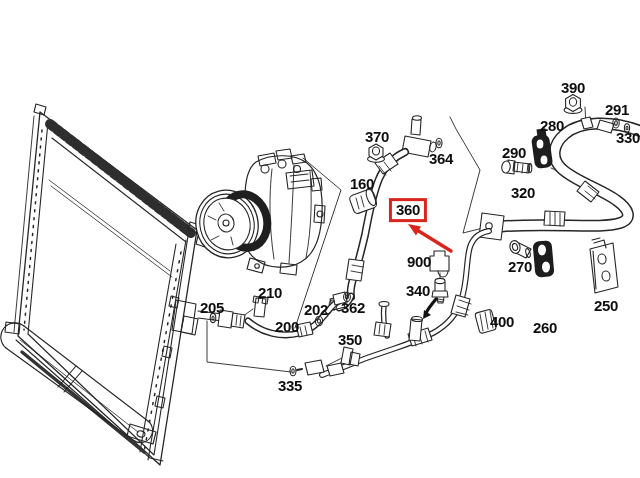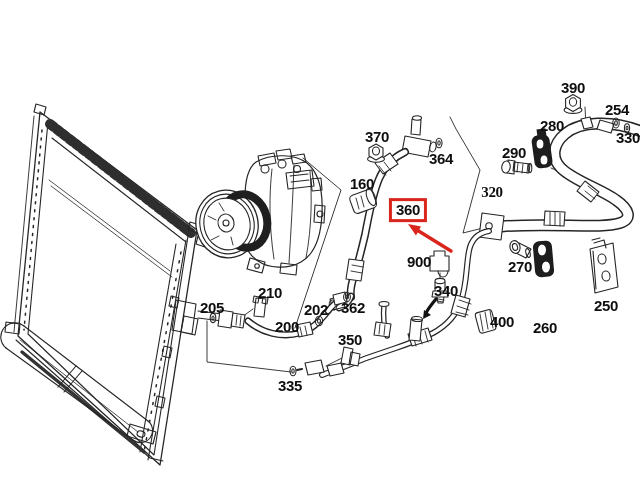--- a/index.html
+++ b/index.html
@@ -241,31 +241,31 @@
   </g>
 
   <g>
     <path stroke="#da251d" stroke-width="3.4" d="M451,251 L417,230"></path>
     <polygon fill="#da251d" stroke="none" points="408,224 421,226.5 416,235.5"></polygon>
   </g>
 </svg>
 
 <div class="labels-layer">
       <div class="part-label" style="left: 573px; top: 88px;">390</div>
-      <div class="part-label" style="left: 617px; top: 110px;">254</div>
+      <div class="part-label" style="left: 617px; top: 110px;">291</div>
       <div class="part-label" style="left: 628px; top: 138px;">330</div>
       <div class="part-label" style="left: 552px; top: 126px;">280</div>
       <div class="part-label" style="left: 514px; top: 153px;">290</div>
       <div class="part-label" style="left: 377px; top: 137px;">370</div>
       <div class="part-label" style="left: 441px; top: 159px;">364</div>
       <div class="part-label" style="left: 362px; top: 184px;">160</div>
       <div class="part-label highlighted" style="left: 408px; top: 210px; border-color: rgb(218, 37, 29);">360</div>
-      <div class="part-label" style="left: 492px; top: 193px; font-family: Liberation Serif, serif;">320</div>
+      <div class="part-label" style="left: 523px; top: 193px;">320</div>
       <div class="part-label" style="left: 419px; top: 262px;">900</div>
-      <div class="part-label" style="left: 418px; top: 291px; margin-left: 28px;">340</div>
+      <div class="part-label" style="left: 418px; top: 291px;">340</div>
       <div class="part-label" style="left: 520px; top: 267px;">270</div>
       <div class="part-label" style="left: 545px; top: 287px; margin-top: 41px;">260</div>
       <div class="part-label" style="left: 606px; top: 306px;">250</div>
       <div class="part-label" style="left: 502px; top: 322px;">400</div>
       <div class="part-label" style="left: 353px; top: 308px;">362</div>
       <div class="part-label" style="left: 316px; top: 310px;">202</div>
       <div class="part-label" style="left: 287px; top: 327px;">200</div>
       <div class="part-label" style="left: 270px; top: 293px;">210</div>
       <div class="part-label" style="left: 212px; top: 308px; text-align: center;">205</div>
       <div class="part-label" style="left: 350px; top: 340px;">350</div>

